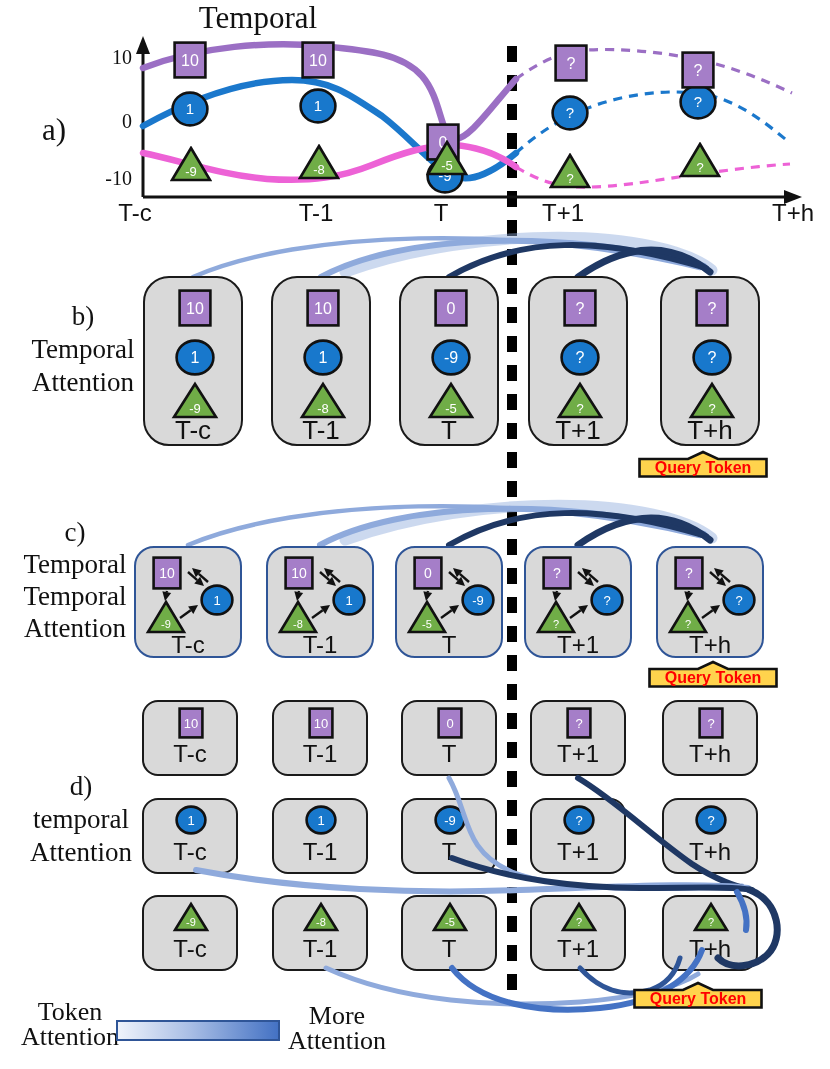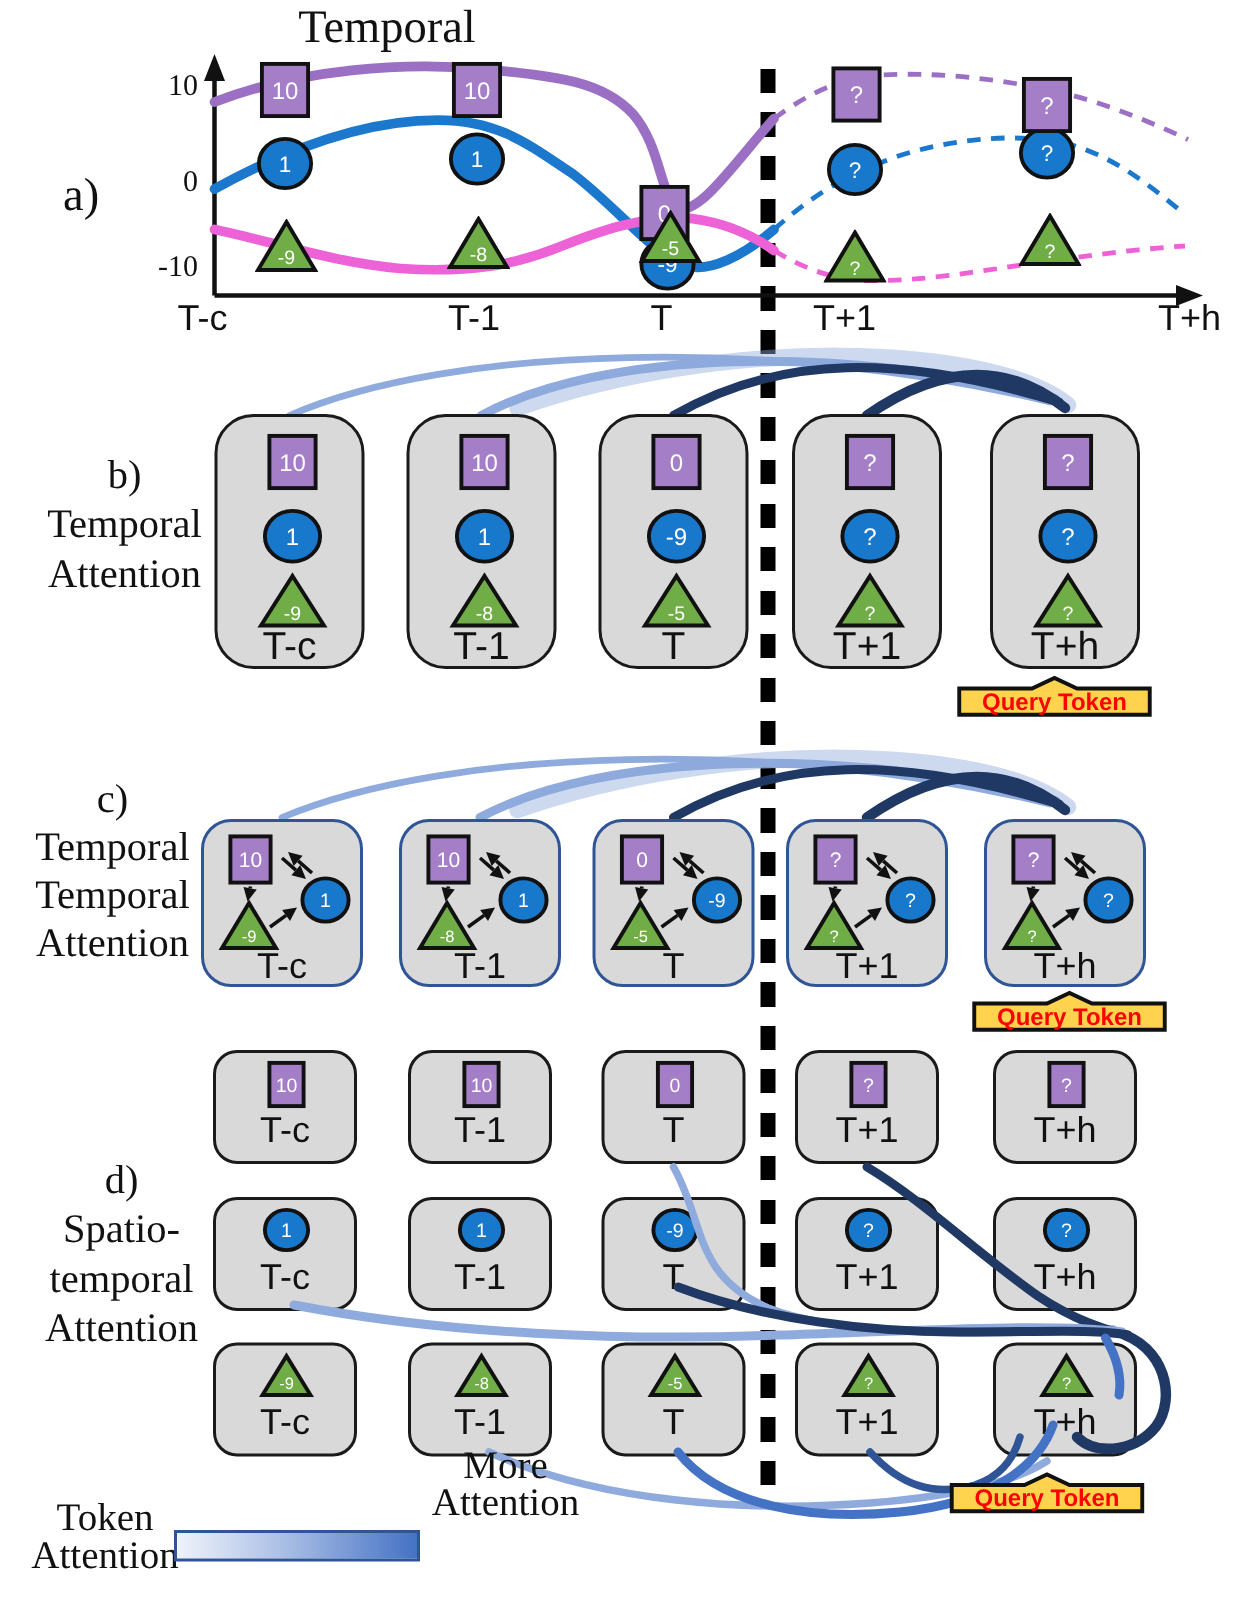--- a/index.html
+++ b/index.html
@@ -343,21 +343,20 @@
         <svg width="40" height="34" viewBox="0 0 40 34" style="overflow: visible; position: absolute; left: 10px; top: 52px;">
           <polygon points="20,2 38,32 2,32" fill="#70AD47" stroke="#111111" stroke-width="2.6"></polygon>
           <text x="20" y="28" text-anchor="middle" fill="#fff" font-size="11" font-family="&quot;Liberation Sans&quot;,sans-serif">?</text>
         </svg>
         <div class="tlabel" style="top: 83px; font-size: 24px;">T+h</div>
       </div>
     </div>
 
   <div class="abs sideblock" style="left:8px;top:770px;width:146px;">
     <span>d)</span>
-    <span>Spatio-</span>
     <span>temporal</span>
     <span>Attention</span>
   </div>
   <div id="boxes-d">
       <div class="token-box tb-d" style="position: absolute; left: 142px; top: 700px;">
         <svg width="26" height="32" viewBox="0 0 26 32" style="overflow: visible; position: absolute; left: 34px; top: 5px;">
           <rect x="1.6" y="1.6" width="22.8" height="28.8" fill="#A57EC8" stroke="#111111" stroke-width="2.6"></rect>
           <text x="13" y="20.68" text-anchor="middle" fill="#fff" font-size="13" font-family="&quot;Liberation Sans&quot;,sans-serif">10</text>
         </svg>
         <div class="tlabel" style="top: 38px; font-size: 24px;">T-c</div>
@@ -486,21 +485,21 @@
         <polygon points="1.5,9 50,9 65,2 80,9 128.5,9 128.5,26.5 1.5,26.5" fill="#FFD34D" stroke="#111" stroke-width="2.6"></polygon>
         <text x="65" y="23" text-anchor="middle" fill="#FF0000" font-size="16" font-weight="bold" font-family="&quot;Liberation Sans&quot;,sans-serif">Query Token</text>
       </svg>
     </div>
 
   <div class="legend-text serif" style="left:15px;top:999px;width:110px;">
     <span>Token</span>
     <span>Attention</span>
   </div>
   <div class="legend-bar" style="left:116px;top:1020px;"></div>
-  <div class="legend-text serif" style="left:277px;top:964px;width:120px;">
+  <div class="legend-text serif" style="left:277px;top:1003px;width:120px;">
     <span>More</span>
     <span>Attention</span>
   </div>
 
 <span class="ytick" style="left: 88px; top: 46px;">10</span>
     <span class="ytick" style="left: 88px; top: 110px;">0</span>
     <span class="ytick" style="left: 88px; top: 167px;">-10</span>
     <span class="xtick" style="left: 135px; top: 199px;">T-c</span>
     <span class="xtick" style="left: 316px; top: 199px;">T-1</span>
     <span class="xtick" style="left: 441px; top: 199px;">T</span>

